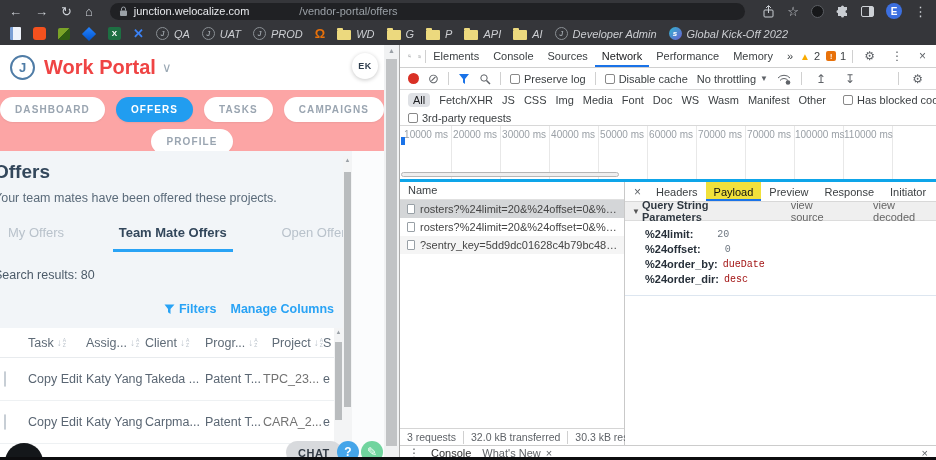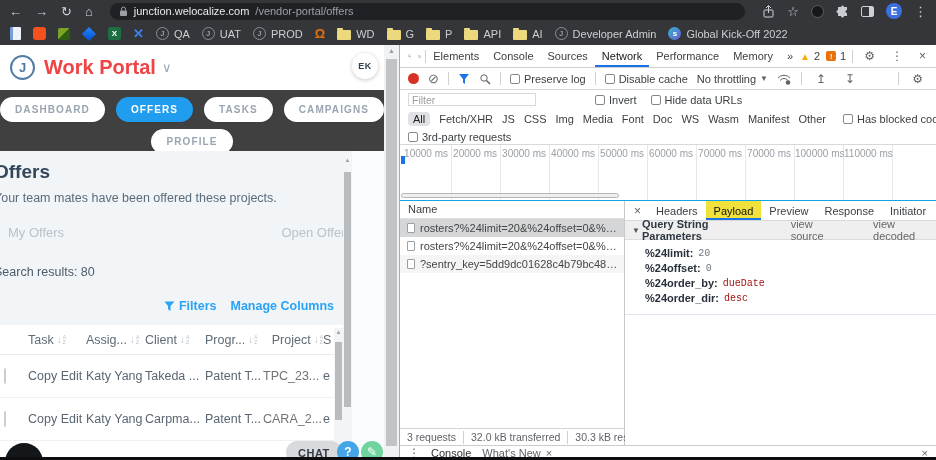--- a/index.html
+++ b/index.html
@@ -5,49 +5,49 @@
   * { box-sizing: border-box; margin: 0; padding: 0; }
   body { font-family: "Liberation Sans", sans-serif; background:#fff; }
   .screen { position:relative; width:936px; height:460px; overflow:hidden; background:#fff; }
 
   
   .chrome { position:absolute; top:0; left:0; right:0; height:45px; background:#35363a; }
   .crow1 { height:22px; display:flex; align-items:center; padding:0 9px; gap:13px; }
   .nav-g { color:#cdd1d6; font-size:13px; line-height:1; }
   .abar { flex:1; max-width:652px; height:17px; background:#202124; border-radius:9px; display:flex; align-items:center; padding:0 9px; gap:6px; margin:0 4px; overflow:hidden; white-space:nowrap; }
   .url-host { font-size:11px; color:#e8eaed; }
-  .url-path { font-size:11px; color:#9aa0a6; }
+  .url-path { font-size:11px; color:#9aa0a6;margin-left:44px; }
   .crow1 .right { display:flex; align-items:center; gap:12px; margin-left:auto; }
   .ext-circle { width:13px; height:13px; border-radius:50%; background:#17181a; border:1px solid #5b5e63; }
   .sidepanel { width:13px; height:11px; border:1.5px solid #cdd1d6; border-radius:2px; position:relative; }
   .sidepanel::after { content:""; position:absolute; right:0; top:0; bottom:0; width:4px; background:#cdd1d6; }
   .avatar-e { width:16px; height:16px; border-radius:50%; background:#3c6fe0; color:#fff; font-size:10px; font-weight:bold; display:flex; align-items:center; justify-content:center; }
   .crow2 { height:23px; display:flex; align-items:center; padding:0 10px; gap:12px; font-size:11px; color:#ccced2; white-space:nowrap; overflow:hidden; }
-  .bm { display:flex; align-items:center; gap:5px; }
+  .bm { display:flex; align-items:center; gap:5px;font-style:italic; }
   .fav { flex:none; }
   .ic-doc { width:11px; height:13px; background:#eef3fb; border-radius:1px; border-left:3px solid #7a9fd4; }
   .ic-orange { width:13px; height:13px; background:#f4511e; border-radius:3px; }
   .ic-leaf { width:12px; height:12px; border-radius:2px; background:linear-gradient(135deg,#7aa327 50%,#2f5d12 50%); }
   .ic-diamond { width:10px; height:10px; background:linear-gradient(135deg,#2684ff,#0052cc); transform:rotate(45deg); margin:0 2px; }
   .ic-excel { width:13px; height:13px; background:#1d6f42; border-radius:2px; color:#fff; font-size:8px; font-weight:bold; display:flex; align-items:center; justify-content:center; }
   .ic-bluex { color:#3b82f6; font-size:13px; font-weight:bold; line-height:1; }
   .ic-jring { width:13px; height:13px; border-radius:50%; border:1.5px solid #8a8f94; color:#9aa0a6; font-size:7px; font-weight:bold; display:flex; align-items:center; justify-content:center; }
   .ic-person { color:#e8710a; font-size:13px; font-weight:bold; line-height:1; }
   .ic-folder { width:14px; height:10px; background:#ecd97e; border-radius:1px; position:relative; margin-top:2px; }
   .ic-folder::before { content:""; position:absolute; top:-2px; left:0; width:6px; height:2px; background:#ecd97e; border-radius:1px 1px 0 0; }
   .ic-swirl { width:13px; height:13px; border-radius:50%; background:linear-gradient(135deg,#31b5d0,#6a5fd0); color:#fff; font-size:8px; font-weight:bold; display:flex; align-items:center; justify-content:center; }
 
   
   .app { position:absolute; left:0; top:45px; width:384px; height:415px; background:#fbfcfd; overflow:hidden; }
   .app-header { height:45px; background:#fff; position:relative; display:flex; align-items:center; padding-left:10px; }
   .logo { width:25px; height:25px; border:2.5px solid #4f7ca6; border-radius:50%; color:#4f7ca6; font-weight:bold; font-size:13px; display:flex; align-items:center; justify-content:center; }
   .wp-title { font-size:20px; font-weight:bold; color:#ef4444; margin-left:9px; }
   .chev { color:#9aa8b4; margin-left:6px; font-size:13px; }
   .ek { position:absolute; right:6px; top:8px; width:26px; height:26px; border-radius:50%; background:#fff; box-shadow:0 1px 4px rgba(0,0,0,.22); display:flex; align-items:center; justify-content:center; font-size:9px; font-weight:bold; color:#2f3e4e; letter-spacing:.5px; }
-  .band { height:61px; background:#404040; padding-top:7px; }
+  .band { height:61px; background:#fca5a5; padding-top:7px; }
   .prow { display:flex; gap:11px; justify-content:center; margin-bottom:7px; }
   .pill { background:#fff; color:#9aa5b1; font-size:10px; font-weight:bold; letter-spacing:1.1px; padding:7px 15px; border-radius:15px; box-shadow:0 1px 2px rgba(0,0,0,.06); white-space:nowrap; }
   .pill.active { background:#219df0; color:#fff; }
   .content { position:absolute; left:0; top:106px; width:352px; bottom:0; background:#f2f5f8; overflow:hidden; }
   .offers-h { font-size:19px; font-weight:bold; color:#33475b; margin:10px 0 0 -6px; }
   .sub { font-size:12.5px; color:#5b6b7a; margin:8px 0 0 -6px; }
   .otabs { display:flex; gap:24px; margin:20px 0 0 8px; font-size:13px; color:#b9c2cb;justify-content:space-between; }
   .otab { padding:0 0 9px; }
   .otab.active { color:#33475b; font-weight:bold; border-bottom:3px solid #29a3f5; padding:0 6px 9px; }
   .results { font-size:12.5px; color:#4c5b69; margin:16px 0 0 -6px; }
@@ -94,21 +94,21 @@
   .clear-g { color:#5f6368; font-size:13px; line-height:1; }
   .cbl { display:flex; align-items:center; gap:4px; white-space:nowrap; }
   .cb { width:10px; height:10px; border:1px solid #888; border-radius:2px; background:#fff; flex:none; }
   .dt-filter { height:19px; flex:none; display:flex; align-items:center; gap:14px; padding:0 8px; }
   .filter-in { width:128px; height:13px; border:1px solid #d9d9d9; font-size:10.5px; padding:0 3px; color:#202124; font-family:"Liberation Sans",sans-serif; }
   .filter-in::placeholder { color:#9e9e9e; }
   .dt-chips { height:20px; flex:none; display:flex; align-items:center; gap:9px; padding:0 8px; white-space:nowrap; }
   .chip { color:#3c4043; }
   .chip.sel { background:#dfe1e5; border-radius:4px; padding:1px 5px; color:#202124; }
   .dt-3rd { height:16px; flex:none; display:flex; align-items:center; padding:0 8px; border-bottom:1px solid #d8d8d8; }
-  .tl { height:56px; flex:none; border-bottom:1px solid #0ea5e9; position:relative; display:flex; overflow:hidden; }
+  .tl { height:56px; flex:none; border-bottom:3px solid #0ea5e9; position:relative; display:flex; overflow:hidden; }
   .tl-cell { border-right:1px solid #e8e8e8; height:100%; flex:none; font-size:10px; color:#9aa0a6; text-align:right; padding:3px 3px 0 0; white-space:nowrap; }
   .tl-mark { position:absolute; left:1px; top:11px; width:4px; height:8px; background:#1a73e8; }
   .tl-hsb { position:absolute; bottom:2px; left:1px; width:218px; height:5px; border:1px solid #b6b6b6; border-radius:3px; background:#efefef; }
   .split { flex:1; display:flex; overflow:hidden; }
   .req { width:225px; flex:none; border-right:1px solid #c9c9c9; display:flex; flex-direction:column; }
   .req-head { height:18px; line-height:17px; padding-left:8px; border-bottom:1px solid #e0e0e0; flex:none; }
   .req-row { height:18px; flex:none; display:flex; align-items:center; gap:5px; padding:0 4px 0 7px; white-space:nowrap; overflow:hidden; }
   .req-row.sel { background:#d4d6d8; }
   .req-row.stripe { background:#f5f5f5; }
   .req-row .nm { overflow:hidden; text-overflow:ellipsis; color:#454545; }
@@ -120,21 +120,21 @@
   .det-tab { padding:0 8px; height:100%; display:flex; align-items:center; color:#3c4043; white-space:nowrap; }
   .det-tab.hl { background:#f1e13b; box-shadow:inset 0 -2px 0 #1a73e8; color:#111; }
   .qsp { height:19px; flex:none; background:#efefef; border-bottom:1px solid #dcdcdc; display:flex; align-items:center; padding-left:7px; gap:28px; }
   .qsp .ttl { font-weight:bold; color:#303942; display:flex; align-items:center; gap:2px; }
   .qsp .caret { font-size:8px; color:#555; }
   .vlink { color:#666; }
   .params { padding:6px 0 8px 20px; border-bottom:1px solid #dde6f0; }
   .param { height:15px; line-height:15px; display:flex; gap:5px; white-space:nowrap; }
   .pname { font-weight:bold; color:#27303a; }
   .pval { font-family:"Liberation Mono", monospace; font-size:10px; }
-  .pval.num { color:#6e7781; }
+  .pval.num { color:#6e7781;margin-left:19px; }
   .pval.str { color:#a31515; }
   .drawer { height:15px; flex:none; border-top:1px solid #ccc; display:flex; align-items:center; gap:11px; padding:0 8px; color:#5f6368; }
   .drawer .console-t { color:#333; }
   .drawer .wn { display:flex; align-items:center; gap:5px; }
   .drawer .endx { margin-left:auto; }
   .strip { position:absolute; left:0; right:0; bottom:0; height:3px; background:#0d0d0f; z-index:50; }
 </style>
 </head>
 <body>
 
@@ -236,20 +236,21 @@
       </div>
       <div class="prow">
         <span class="pill">PROFILE</span>
       </div>
     </div>
     <div class="content">
       <div class="offers-h">Offers</div>
       <div class="sub">Your team mates have been offered these projects.</div>
       <div class="otabs">
         <span class="otab">My Offers</span>
+        <span class="otab active">Team Mate Offers</span>
         <span class="otab">Open Offers</span>
       </div>
       <div class="results">Search results: 80</div>
       <div class="frow">
         <span class="fl">
           <svg width="11" height="11">
               <path d="M0.5 0.5h10L6.5 5v5l-2.5-1.8V5z" fill="#29a3f5"></path>
             </svg>
           <span>Filters</span>
         </span>
@@ -425,31 +426,20 @@
           <circle cx="11" cy="9.5" r="2.3" fill="#5f6368"></circle>
         </svg>
       <span class="vd"></span>
       <span class="gi">↥</span>
       <span class="gi">↧</span>
       <span style="margin-left:auto;display:flex;align-items:center;gap:8px;">
           <span class="vd"></span>
           <span class="gi">⚙</span>
         </span>
     </div>
-    <div class="dt-filter">
-      <input class="filter-in" placeholder="Filter" style="">
-      <span class="cbl" style="margin-left:45px;">
-          <span class="cb"></span>
-          <span>Invert</span>
-        </span>
-      <span class="cbl">
-          <span class="cb"></span>
-          <span>Hide data URLs</span>
-        </span>
-    </div>
     <div class="dt-chips">
       <span class="chip sel">All</span>
       <span class="chip">Fetch/XHR</span>
       <span class="chip">JS</span>
       <span class="chip">CSS</span>
       <span class="chip">Img</span>
       <span class="chip">Media</span>
       <span class="chip">Font</span>
       <span class="chip">Doc</span>
       <span class="chip">WS</span>

